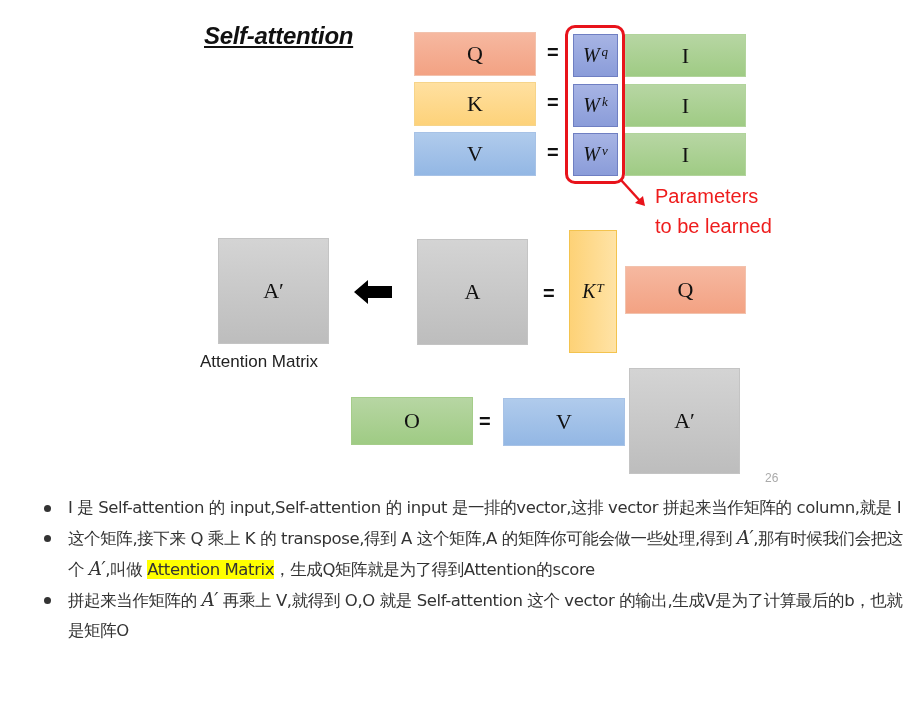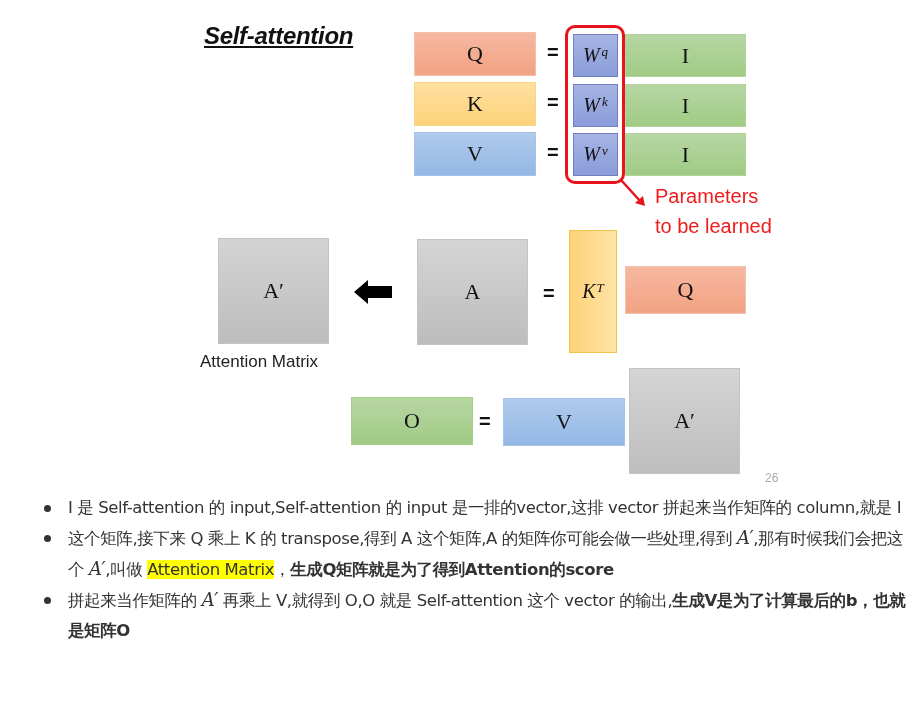--- a/index.html
+++ b/index.html
@@ -63,21 +63,21 @@
     }
     .notes ul { list-style: none; }
     .notes li { position: relative; padding-left: 28px; }
     .notes li::before {
       content: ""; position: absolute; left: 4px; top: 12px; width: 7px; height: 7px;
       border-radius: 50%; background: #333;
     }
     .math { font-family: "DejaVu Serif", "Liberation Serif", serif; font-style: italic; font-size: 18px; }
     .math sup { font-size: 11px; }
     .hl { background: #ffff00; }
-    .b { font-weight: bold; }
+    .b { font-weight: normal; }
   </style>
 </head>
 <body>
 
 <div class="slide">
   <div class="title">Self-attention</div>
 
   <div class="box q-box" style="left:380px;top:32px;width:122px;height:44px;">Q</div>
   <div class="eq" style="left:513px;top:41px;">=</div>
   <div class="box w-box" style="left:539px;top:34px;width:45px;height:43px;">

